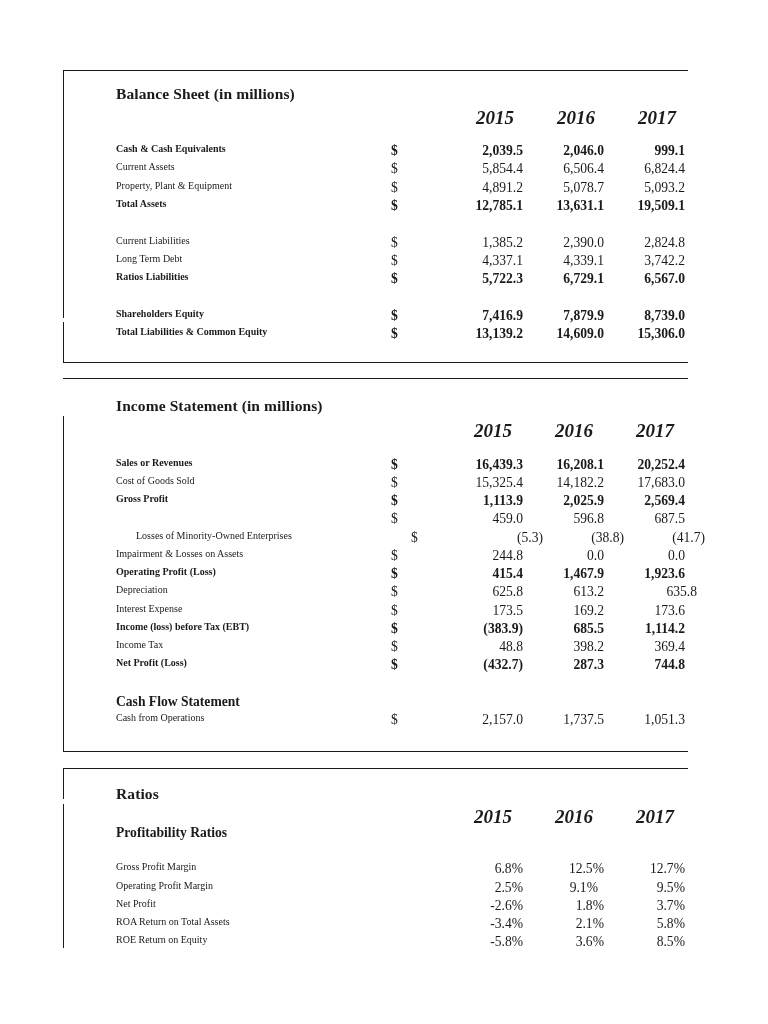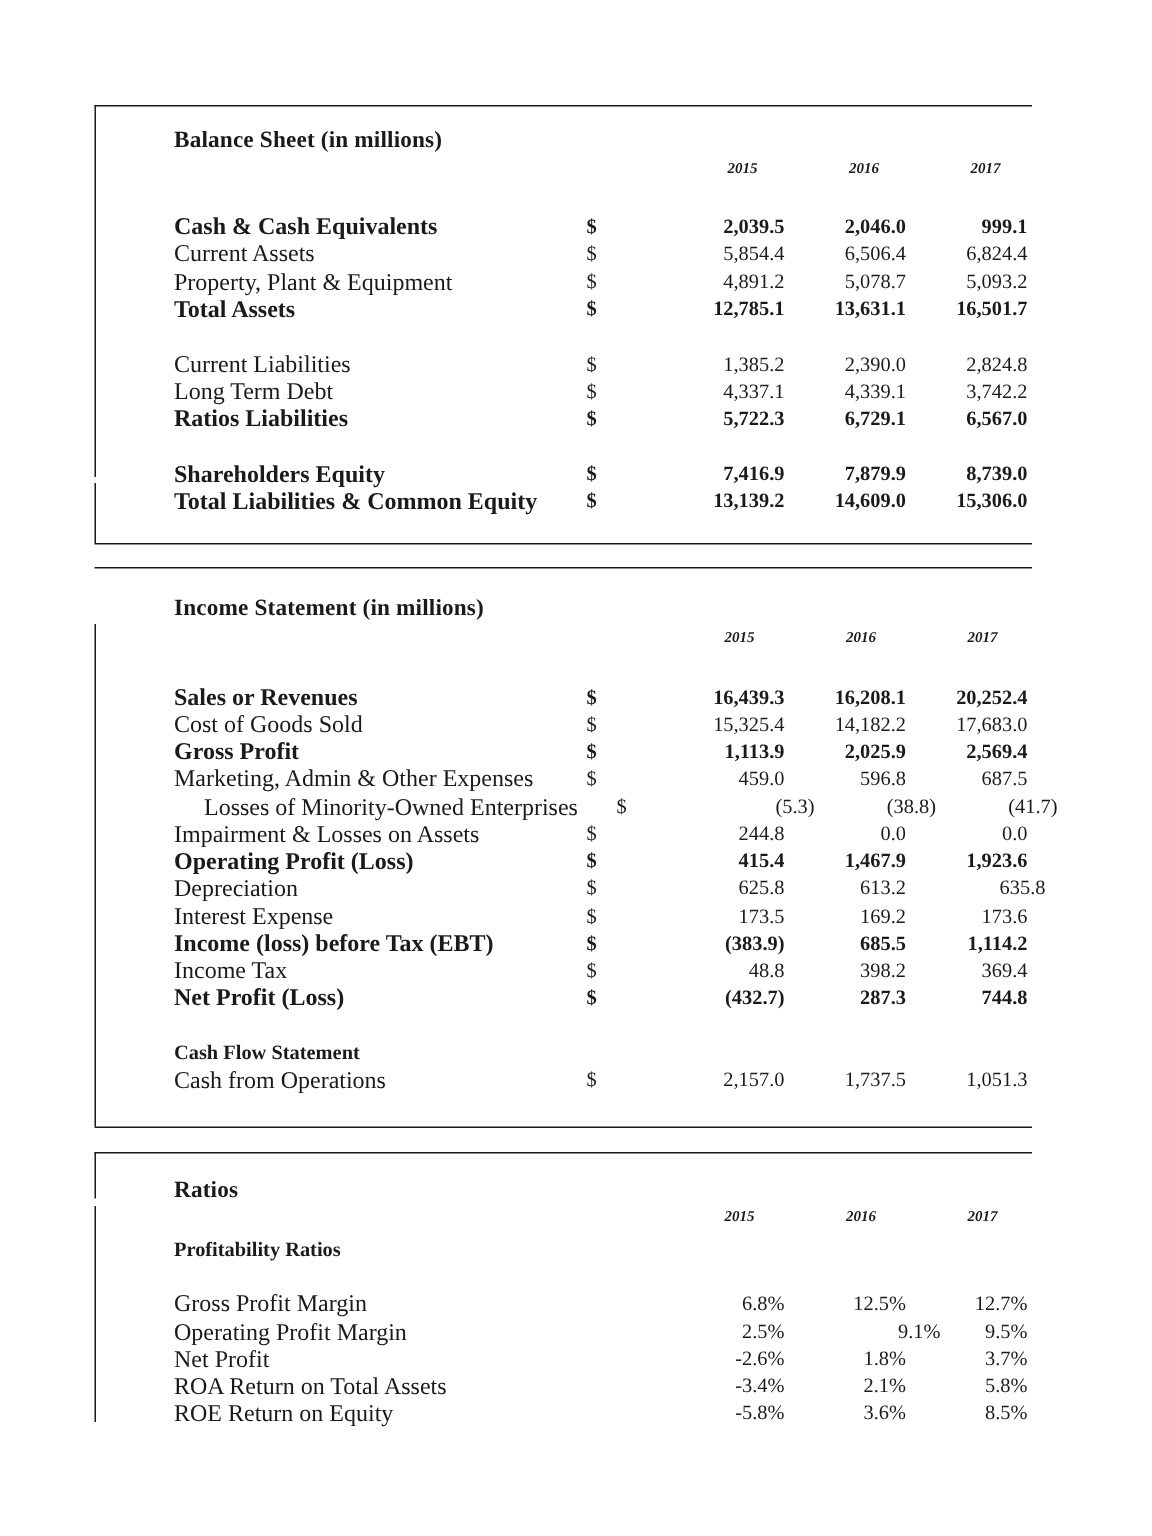--- a/index.html
+++ b/index.html
@@ -72,38 +72,38 @@
     font-weight: bold;
     white-space: nowrap;
   }
 
   .year-row {
     position: absolute;
     height: 16px;
   }
   .year-cell {
     position: absolute;
-    font-size: 10px;
+    font-size: 19px;
     font-style: italic;
     font-weight: bold;
     text-align: center;
     white-space: nowrap;
   }
 
   .row {
     position: absolute;
     left: 0;
     width: 625px;
     height: 18px;
   }
   .row .label {
     position: absolute;
     left: 53px;
     top: 0;
-    font-size: 16px;
+    font-size: 10px;
     white-space: nowrap;
   }
   .row .cur {
     position: absolute;
     left: 328px;
     top: 0;
     width: 12px;
     font-size: 13.6px;
     text-align: left;
   }
@@ -158,21 +158,21 @@
       <span class="cur">$</span>
       <span class="val" style="left:398px; width:62px;">4,891.2</span>
       <span class="val" style="left:479px; width:62px;">5,078.7</span>
       <span class="val" style="left:560px; width:62px;">5,093.2</span>
     </div>
     <div class="row bold" style="top:128px;">
       <span class="label">Total Assets</span>
       <span class="cur">$</span>
       <span class="val" style="left:394px; width:66px;">12,785.1</span>
       <span class="val" style="left:475px; width:66px;">13,631.1</span>
-      <span class="val" style="left:556px; width:66px;">16,501.7</span>
+      <span class="val" style="left:556px; width:66px;">19,509.1</span>
     </div>
 
     <div class="row" style="top:165px;">
       <span class="label">Current Liabilities</span>
       <span class="cur">$</span>
       <span class="val" style="left:398px; width:62px;">1,385.2</span>
       <span class="val" style="left:479px; width:62px;">2,390.0</span>
       <span class="val" style="left:560px; width:62px;">2,824.8</span>
     </div>
     <div class="row" style="top:183px;">
@@ -234,21 +234,20 @@
       <span class="val" style="left:560px; width:62px;">17,683.0</span>
     </div>
     <div class="row bold" style="top:115px;">
       <span class="label">Gross Profit</span>
       <span class="cur">$</span>
       <span class="val" style="left:394px; width:66px;">1,113.9</span>
       <span class="val" style="left:475px; width:66px;">2,025.9</span>
       <span class="val" style="left:556px; width:66px;">2,569.4</span>
     </div>
     <div class="row" style="top:133px;">
-      <span class="label">Marketing, Admin &amp; Other Expenses</span>
       <span class="cur">$</span>
       <span class="val" style="left:398px; width:62px;">459.0</span>
       <span class="val" style="left:479px; width:62px;">596.8</span>
       <span class="val" style="left:560px; width:62px;">687.5</span>
     </div>
     <div class="row" style="top:152px;margin-left:20px;">
       <span class="label">Losses of Minority-Owned Enterprises</span>
       <span class="cur">$</span>
       <span class="val" style="left:398px; width:62px;">(5.3)</span>
       <span class="val" style="left:479px; width:62px;">(38.8)</span>
@@ -332,21 +331,21 @@
 
     <div class="row" style="top:93px;">
       <span class="label">Gross Profit Margin</span>
       <span class="val" style="left:398px; width:62px;">6.8%</span>
       <span class="val" style="left:479px; width:62px;">12.5%</span>
       <span class="val" style="left:560px; width:62px;">12.7%</span>
     </div>
     <div class="row" style="top:112px;">
       <span class="label">Operating Profit Margin</span>
       <span class="val" style="left:398px; width:62px;">2.5%</span>
-      <span class="val" style="left:502px; width:62px;">9.1%</span>
+      <span class="val" style="left:473px; width:62px;">9.1%</span>
       <span class="val" style="left:560px; width:62px;">9.5%</span>
     </div>
     <div class="row" style="top:130px;">
       <span class="label">Net Profit</span>
       <span class="val" style="left:398px; width:62px;">-2.6%</span>
       <span class="val" style="left:479px; width:62px;">1.8%</span>
       <span class="val" style="left:560px; width:62px;">3.7%</span>
     </div>
     <div class="row" style="top:148px;">
       <span class="label">ROA Return on Total Assets</span>

